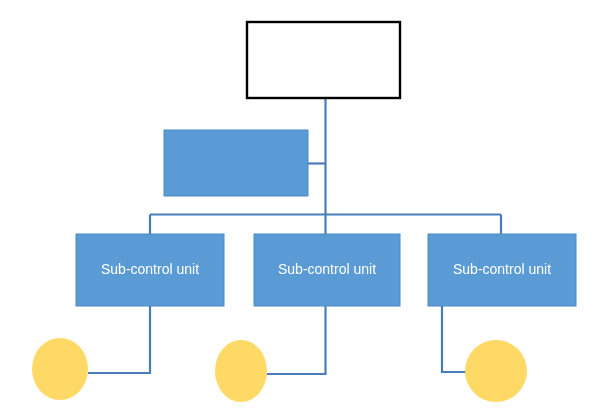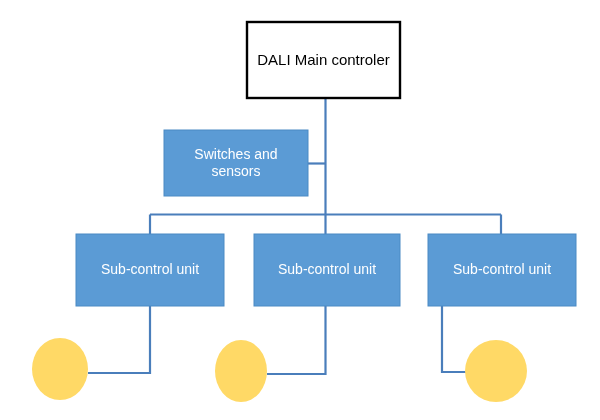--- a/index.html
+++ b/index.html
@@ -82,23 +82,21 @@
       <rect x="164" y="130" width="144" height="66" fill="#5B9BD5" stroke="#4A8AC4" stroke-width="1"></rect>
 
       <rect x="76" y="234" width="148" height="72" fill="#5B9BD5" stroke="#4A8AC4" stroke-width="1"></rect>
 
       <rect x="254" y="234" width="146" height="72" fill="#5B9BD5" stroke="#4A8AC4" stroke-width="1"></rect>
 
       <rect x="428" y="234" width="148" height="72" fill="#5B9BD5" stroke="#4A8AC4" stroke-width="1"></rect>
     </g>
   </svg>
 
-  <div class="node-label node-main-label" style="left:247px; top:22px; width:153px; height:76px;">DALI Main controler</div>
 
-  <div class="node-label node-blue-label" style="left:164px; top:130px; width:144px; height:66px;">Switches and sensors</div>
 
   <div class="node-label node-blue-label" style="left:76px; top:234px; width:148px; height:72px;">Sub-control unit</div>
 
   <div class="node-label node-blue-label" style="left:254px; top:234px; width:146px; height:72px;">Sub-control unit</div>
 
   <div class="node-label node-blue-label" style="left:428px; top:234px; width:148px; height:72px;">Sub-control unit</div>
 
 </div>
 
 </body></html>

